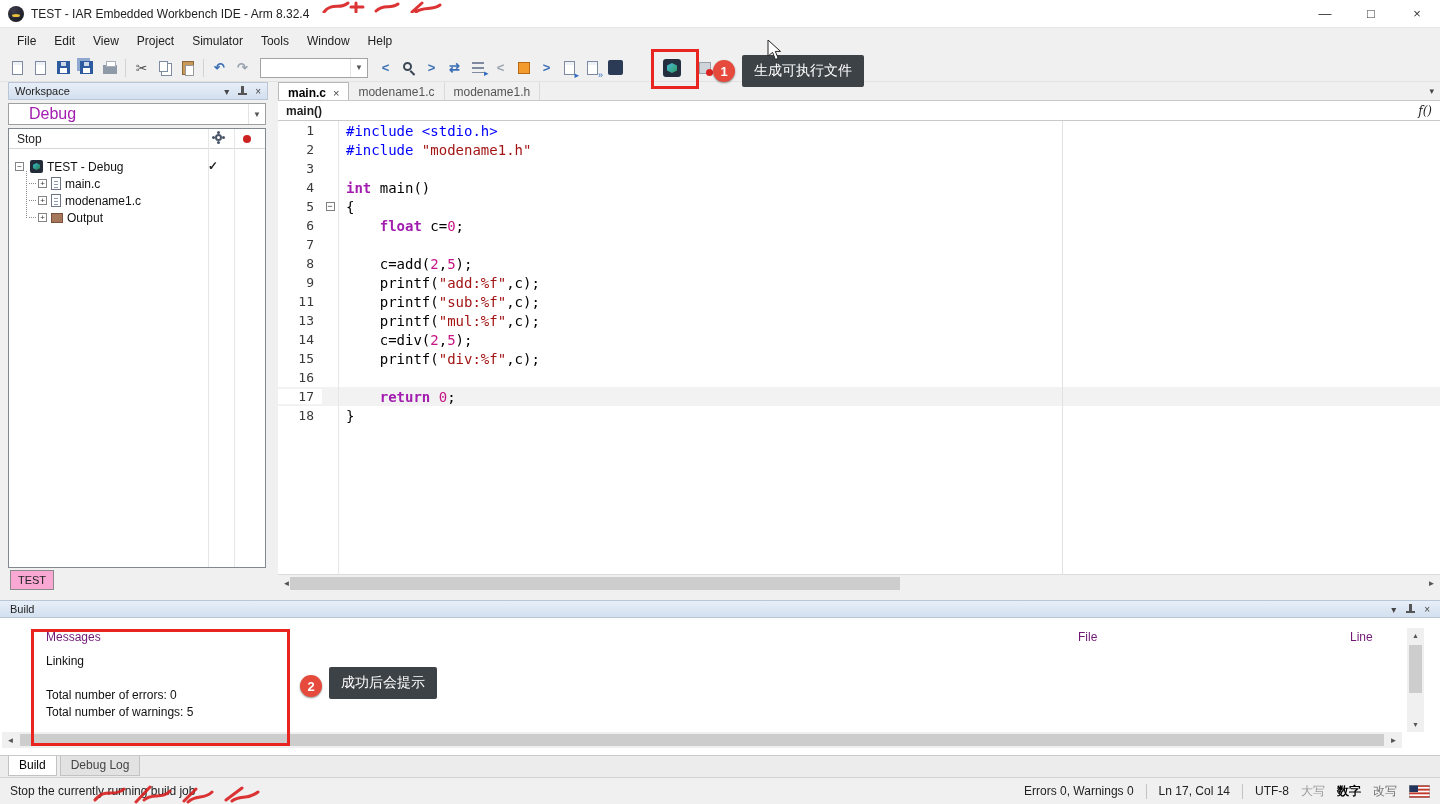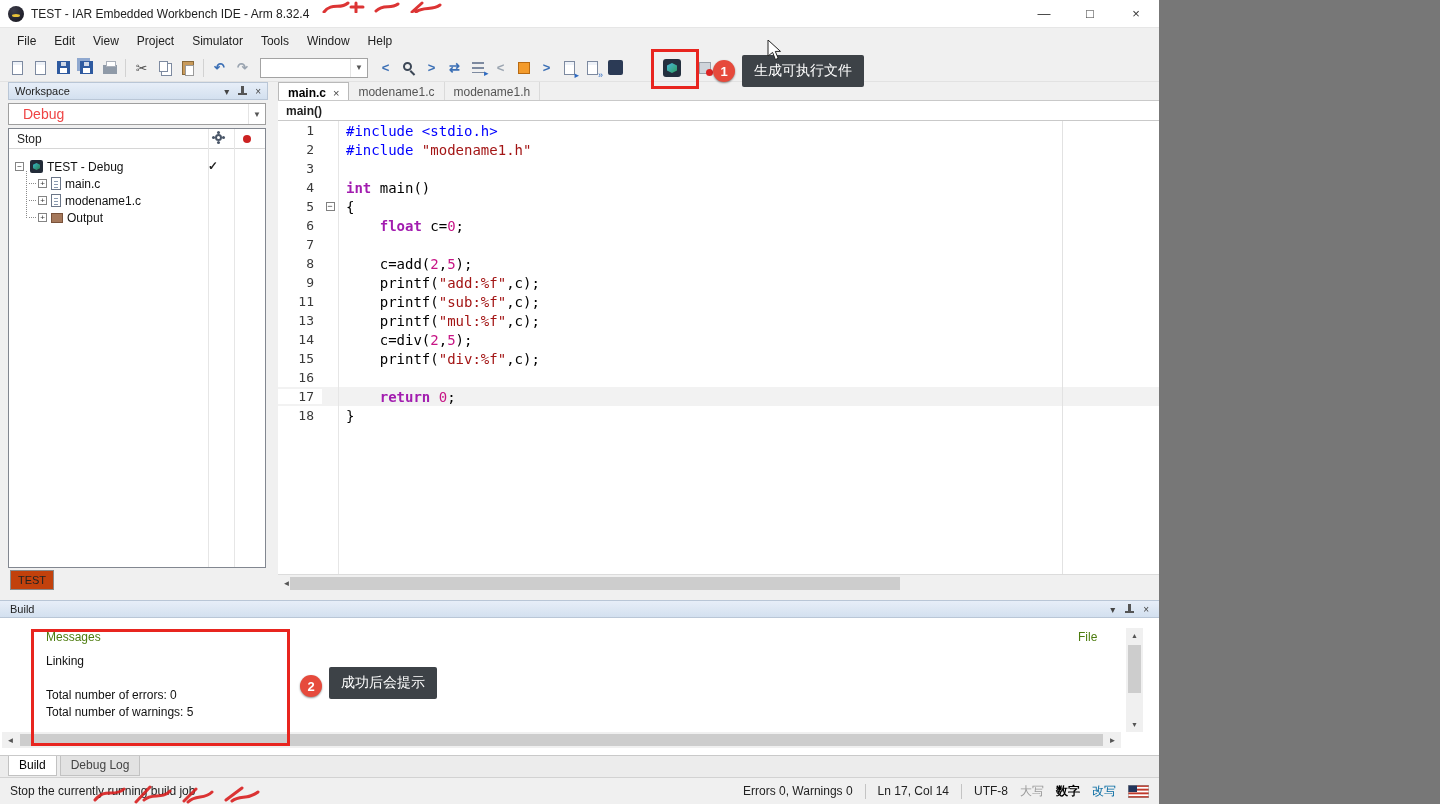--- a/index.html
+++ b/index.html
@@ -1,17 +1,17 @@
 <!DOCTYPE html>
 <html><head>
 <meta charset="utf-8">
 <style>
 *{margin:0;padding:0;box-sizing:border-box}
 body{font-family:"Liberation Sans",sans-serif;font-size:12px;color:#1e1e1e;background:#777}
-.window{position:relative;width:1159px;height:804px;background:#f0f0f0;overflow:hidden}
+.window{position:relative;width:1440px;height:804px;background:#f0f0f0;overflow:hidden}
 
 
 .titlebar{position:absolute;left:0;top:0;width:100%;height:28px;background:#fff;border-bottom:1px solid #e6e6e6;display:flex;align-items:center}
 .app-icon{width:16px;height:16px;border-radius:50%;background:radial-gradient(circle at 35% 30%,#3c3c4a,#13131b);margin:0 7px 0 8px;position:relative;flex:none}
 .app-icon::after{content:'';position:absolute;left:4px;top:8px;width:8px;height:3px;border-radius:50%;background:#e8c23a}
 .win-title{font-size:12px;color:#222}
 .win-controls{margin-left:auto;display:flex;height:100%}
 .win-btn{width:46px;height:100%;display:flex;align-items:center;justify-content:center;color:#333;font-size:13px}
 
 
@@ -19,21 +19,21 @@
 .menu-item{padding:4px 9px;color:#222}
 
 
 .toolbar{position:absolute;left:0;top:54px;width:100%;height:28px;background:#f0f0f0;display:flex;align-items:center;padding-left:6px;border-bottom:1px solid #e2e2e2;position:absolute}
 .tb-btn{width:23px;height:24px;display:flex;align-items:center;justify-content:center;flex:none}
 .tb-sep{width:1px;height:18px;background:#d2d2d2;margin:0 4px;flex:none}
 .tb-g{font-size:13px;font-weight:bold;color:#3b6fb5}
 .g-gray{color:#9aa4b0}
 .g-dark{color:#555;font-weight:normal;font-size:14px}
 .tb-combo{width:108px;height:20px;background:#fff;border:1px solid #a3a3a3;display:flex;align-items:center;margin:0 6px;flex:none}
-.combo-val{flex:1;padding-left:14px;font-size:14px;color:#ef4444}
+.combo-val{flex:1;padding-left:20px;font-size:16px;color:#a21caf}
 .combo-arrow{width:17px;height:100%;display:flex;align-items:center;justify-content:center;font-size:8px;color:#555;border-left:1px solid #e4e4e4}
 .ic{display:inline-block;position:relative}
 .i-doc{width:11px;height:14px;background:#fff;border:1px solid #7d8aa0;box-shadow:inset 0 3px 0 #eef2f8}
 .arrow-dl::after{content:'▸';position:absolute;right:-5px;bottom:-6px;font-size:9px;color:#2e6ac0}
 .arrow-dr::after{content:'»';position:absolute;right:-6px;bottom:-6px;font-size:9px;color:#2e6ac0}
 .i-floppy{width:13px;height:13px;background:#2e5aa0}
 .i-floppy::before{content:'';position:absolute;left:4px;top:1px;width:5px;height:4px;background:#cfd8e8}
 .i-floppy::after{content:'';position:absolute;left:3px;bottom:1px;width:7px;height:5px;background:#fff}
 .i-fl2{box-shadow:-3px -3px 0 0 #8fa8cf}
 .i-print{width:14px;height:9px;background:#8f9aa8;margin-top:4px}
@@ -79,21 +79,21 @@
 .tree-kids{position:relative;margin-left:14px}
 .tree-kids::before{content:'';position:absolute;left:3px;top:-4px;bottom:8px;border-left:1px dotted #8a8a8a}
 .stub{width:7px;height:0;border-top:1px dotted #8a8a8a;margin-right:2px;flex:none}
 .check{position:absolute;left:199px;top:1px;font-size:12px;font-weight:bold;color:#222}
 .i-proj{width:13px;height:13px;background:#222b38;border-radius:2px;margin-left:2px}
 .i-proj::after{content:'';position:absolute;left:3px;top:3px;width:7px;height:7px;background:linear-gradient(135deg,#35b6c9,#2a7f4f);clip-path:polygon(50% 0,100% 25%,100% 75%,50% 100%,0 75%,0 25%)}
 .i-cfile{width:10px;height:13px;background:#fff;border:1px solid #6b7688}
 .i-cfile::after{content:'';position:absolute;left:2px;top:3px;right:2px;height:7px;background:repeating-linear-gradient(#8a9ab0 0 1px,transparent 1px 3px)}
 .i-out{width:12px;height:10px;background:#a5785b;border:1px solid #7a523a}
 .ws-tabs{position:absolute;left:0;top:488px;width:258px;height:22px}
-.ws-tab{display:inline-block;margin-left:2px;width:44px;height:20px;background:#c2410c;border:1px solid #8a8a8a;font-size:11px;text-align:center;line-height:18px;color:#222}
+.ws-tab{display:inline-block;margin-left:2px;width:44px;height:20px;background:#f9a8d4;border:1px solid #8a8a8a;font-size:11px;text-align:center;line-height:18px;color:#222}
 
 
 .ed{position:absolute;left:278px;top:0;width:1162px;height:509px;background:#fff}
 .ed-tabs{height:19px;background:#f0f0f0;display:flex;align-items:stretch;border-bottom:1px solid #c9c9c9;position:relative}
 .ed-tab{padding:2px 9px 0;font-size:12px;color:#555;border-right:1px solid #dadada;display:flex;align-items:center;gap:7px}
 .ed-tab.active{background:#fff;border:1px solid #b9b9b9;border-bottom:none;font-weight:bold;color:#000}
 .tab-x{font-size:11px;color:#444;font-weight:normal}
 .tab-scroll{position:absolute;right:6px;top:4px;font-size:9px;color:#444}
 .ed-crumb{height:20px;border-bottom:1px solid #c9c9c9;display:flex;align-items:center;padding:0 8px;font-weight:bold;font-size:12px;background:#fff}
 .fn-ico{margin-left:auto;font-style:italic;font-family:"DejaVu Serif",serif;font-size:12px;color:#222;font-weight:normal}
@@ -112,38 +112,38 @@
 .tok-num{color:#c71585}
 .tok-pl{color:#000}
 .ed-hs{position:absolute;left:0;top:492px;right:0;height:17px;background:#f0f0f0;border-top:1px solid #dcdcdc}
 .hs-btn{position:absolute;top:0;width:17px;height:17px;display:flex;align-items:center;justify-content:center;font-size:8px;color:#555}
 .hs-thumb{position:absolute;left:12px;top:2px;width:610px;height:13px;background:#cdcdcd}
 
 
 .build-hd{position:absolute;left:0;top:600px;width:100%;height:18px;background:linear-gradient(#e7eef8,#d3e0ef);border-top:1px solid #b9c6d6;border-bottom:1px solid #b9c6d6;display:flex;align-items:center;padding:0 10px;font-size:11px;color:#222}
 .build-hd .sp{margin-left:auto;display:flex;gap:9px;align-items:center}
 .build{position:absolute;left:0;top:618px;width:100%;height:137px;background:#fff}
-.b-colhdr{position:absolute;top:12px;font-size:12px;color:#4d7c0f}
+.b-colhdr{position:absolute;top:12px;font-size:12px;color:#701a75}
 .b-row{position:absolute;left:46px;font-size:12px;color:#111}
 .b-vs{position:absolute;right:16px;top:10px;width:17px;height:104px;background:#f0f0f0}
 .vs-btn{position:absolute;left:0;width:17px;height:15px;display:flex;align-items:center;justify-content:center;font-size:7px;color:#555}
 .vs-thumb{position:absolute;left:2px;top:17px;width:13px;height:48px;background:#cdcdcd}
 .b-hs{position:absolute;left:2px;top:114px;width:calc(100% - 40px);height:16px;background:#f0f0f0}
 .b-hs .hs-thumb{left:18px;right:18px;width:auto;top:2px;height:12px}
 .btabs{position:absolute;left:0;top:755px;width:100%;height:22px;background:#ececec;border-top:1px solid #c9c9c9;display:flex;align-items:flex-start;padding-left:8px;gap:3px}
 .btab{padding:2px 10px 3px;font-size:12px;background:#e2e2e2;border:1px solid #c2c2c2;border-top:none;color:#444}
 .btab.active{background:#fff;color:#000}
 
 
 .status{position:absolute;left:0;top:777px;width:100%;height:27px;background:#f0f0f0;border-top:1px solid #d2d2d2;display:flex;align-items:center;padding:0 10px;font-size:12px;color:#222}
 .st-right{margin-left:auto;display:flex;align-items:center;gap:12px}
 .st-sep{width:1px;height:15px;background:#c4c4c4}
 .ime-caps{color:#9a9a9a}
 .ime-num{font-weight:bold;color:#000}
-.ime-ovr{color:#0369a1}
+.ime-ovr{color:#737373}
 
 
 .anno-box{position:absolute;border:3px solid #e8251f;z-index:80}
 #box1{left:651px;top:49px;width:48px;height:40px}
 #box2{left:31px;top:629px;width:259px;height:117px}
 .anno-circle{position:absolute;width:22px;height:22px;border-radius:50%;background:#e64a3c;color:#fff;display:flex;align-items:center;justify-content:center;font-size:13px;font-weight:bold;z-index:82;box-shadow:0 1px 2px rgba(0,0,0,.45)}
 #c1{left:713px;top:60px}
 #c2{left:300px;top:675px}
 .anno-tip{position:absolute;background:#3d4247;color:#fff;font-size:14px;padding:7px 12px;z-index:81;border-radius:2px;white-space:nowrap}
 #t1{left:742px;top:55px}

